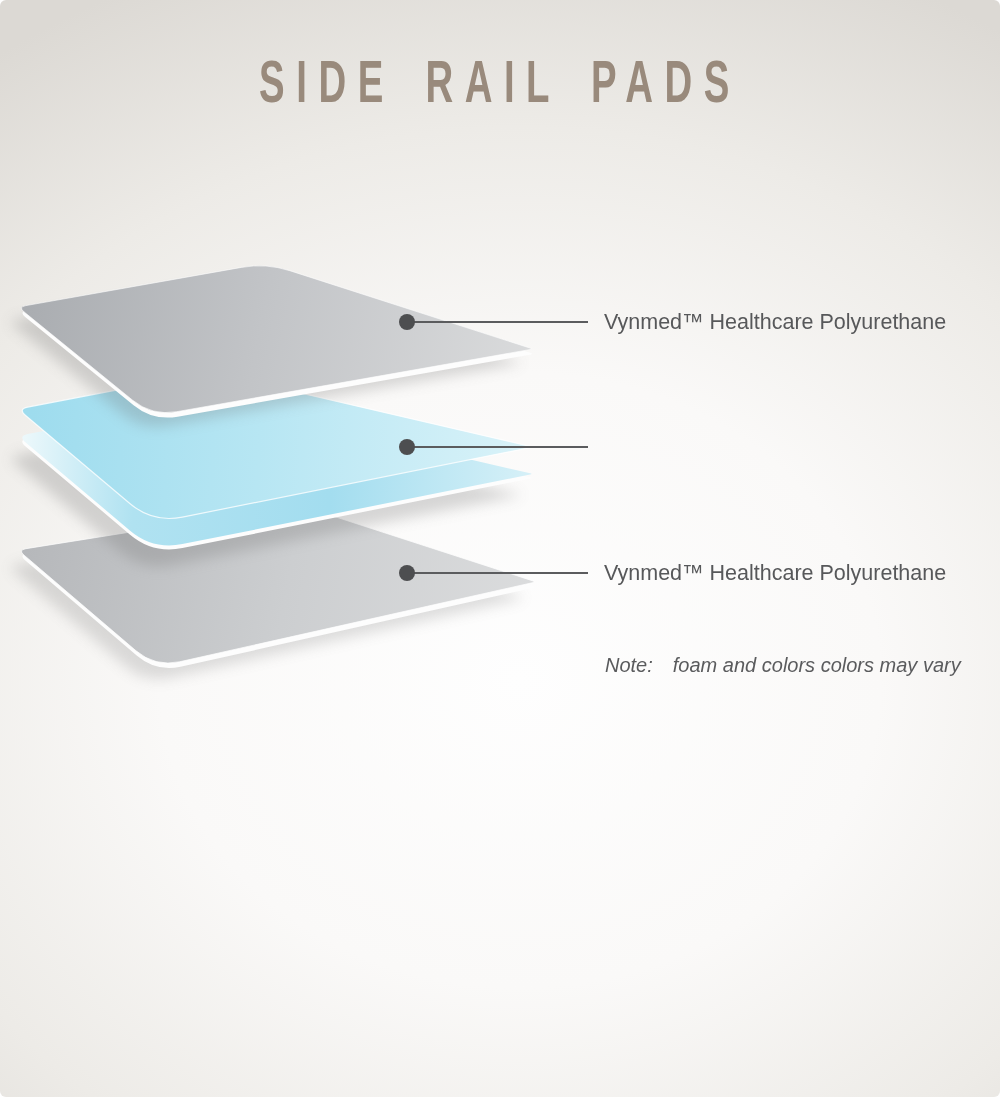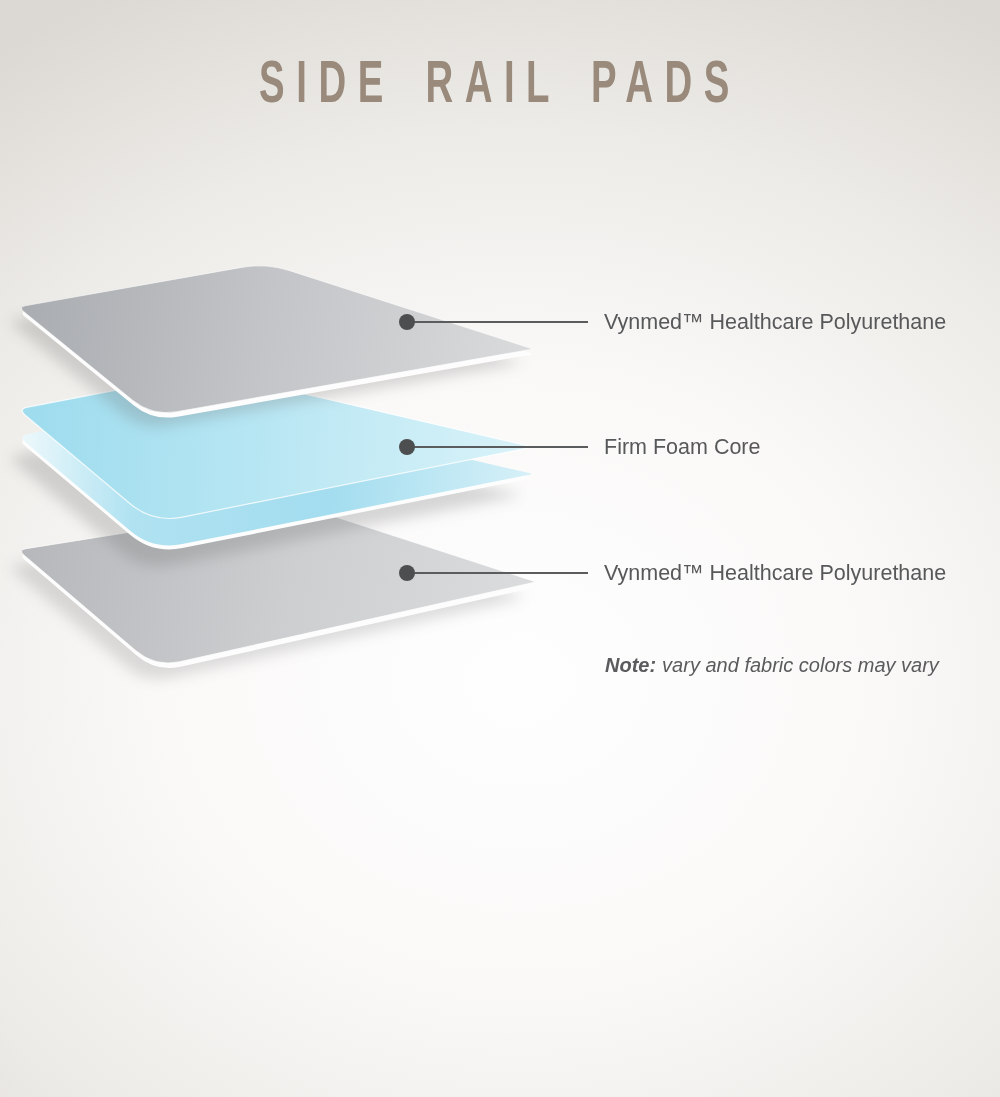--- a/index.html
+++ b/index.html
@@ -1,20 +1,21 @@
 <!DOCTYPE html>
 <html><head>
 <meta charset="utf-8">
 <style>
   html,body{margin:0;padding:0;}
   body{width:1000px;height:1097px;overflow:hidden;}
   .stage{
     position:relative;width:1000px;height:1097px;
     background:radial-gradient(90% 70% at 52% 62%, #fefefe 0%, #faf9f8 40%, #edebe7 72%, #dcd9d4 100%);
     font-family:"Liberation Sans", sans-serif;
+    border-radius:6px;
   }
   .title{
     position:absolute;top:52px;left:0;right:0;margin:0;
     text-align:center;white-space:nowrap;
     font-weight:700;font-size:60px;line-height:1;
     letter-spacing:0.30em;word-spacing:0.22em;
     color:#998a7c;
     transform:scaleX(0.64);
   }
   .diagram-svg{position:absolute;left:0;top:0;}
@@ -23,21 +24,21 @@
     position:absolute;left:596px;width:392px;
     font-size:21.5px;line-height:28px;color:#57585a;
   }
   .label-top{top:308px;}
   .label-foam{top:433px;}
   .label-bottom{top:559px;}
   .note{
     position:absolute;left:597px;top:652px;width:392px;margin:0;
     font-style:italic;font-size:20px;line-height:26px;color:#5a5b5d;
   }
-  .note b{font-weight:700;margin-right:6px;}
+  .note b{font-weight:400;margin-right:20px;}
 </style>
 </head>
 <body>
 
 <div class="stage">
 
   <h1 class="title">SIDE RAIL PADS</h1>
 
   <svg class="diagram-svg" width="1000" height="1097" viewBox="0 0 1000 1097">
     <defs>
@@ -95,24 +96,21 @@
       <circle cx="407" cy="573" r="8" fill="#4d4e50" stroke="none"></circle>
     </g>
   </svg>
 
   <div class="labels">
 
     <div class="callout-label label-top">
       <div>Vynmed™ Healthcare Polyurethane</div>
     </div>
 
-    <div class="callout-label label-foam">
-      <div>Firm Foam Core</div>
-    </div>
 
     <div class="callout-label label-bottom">
       <div>Vynmed™ Healthcare Polyurethane</div>
     </div>
 
-    <p class="note"><b>Note:</b><span>vary and fabric colors may vary</span></p>
+    <p class="note"><b>Note:</b><span>foam and colors colors may vary</span></p>
 
   </div>
 </div>
 
 </body></html>

